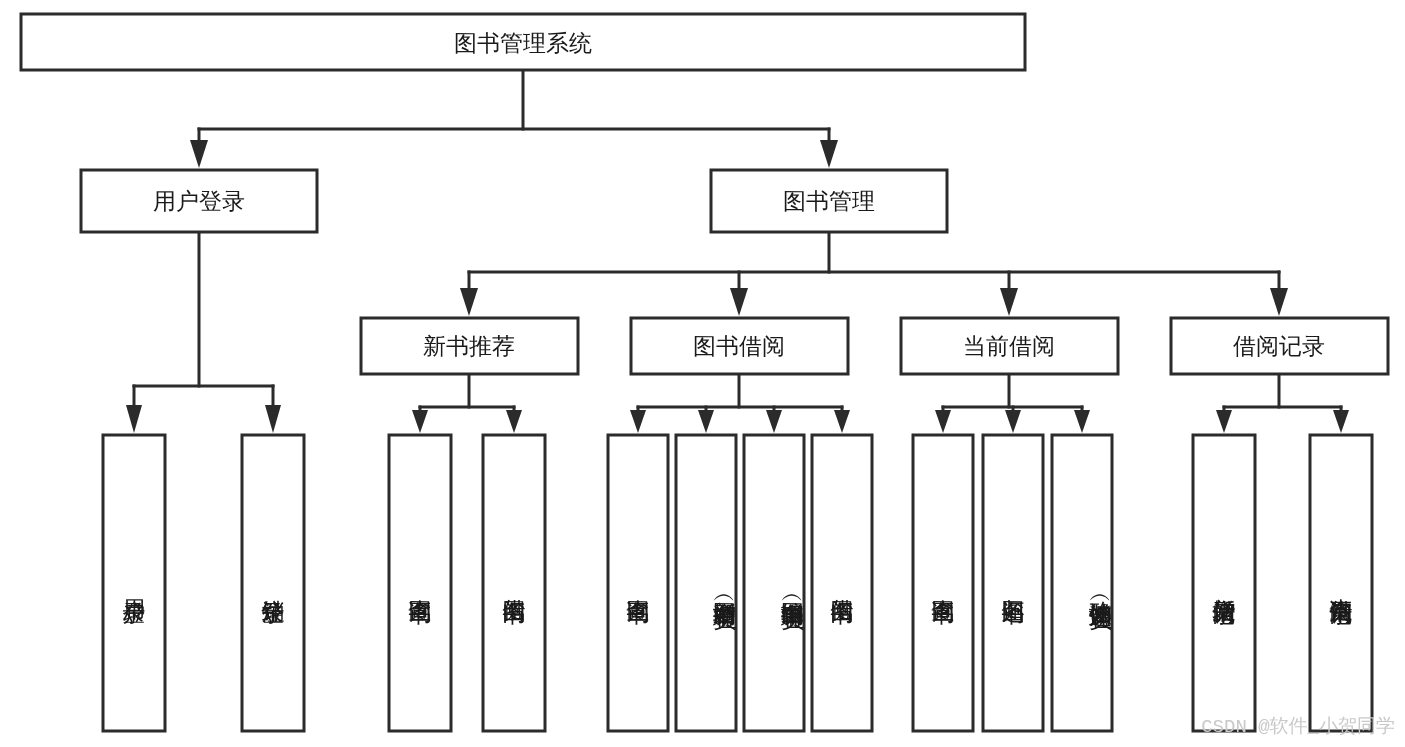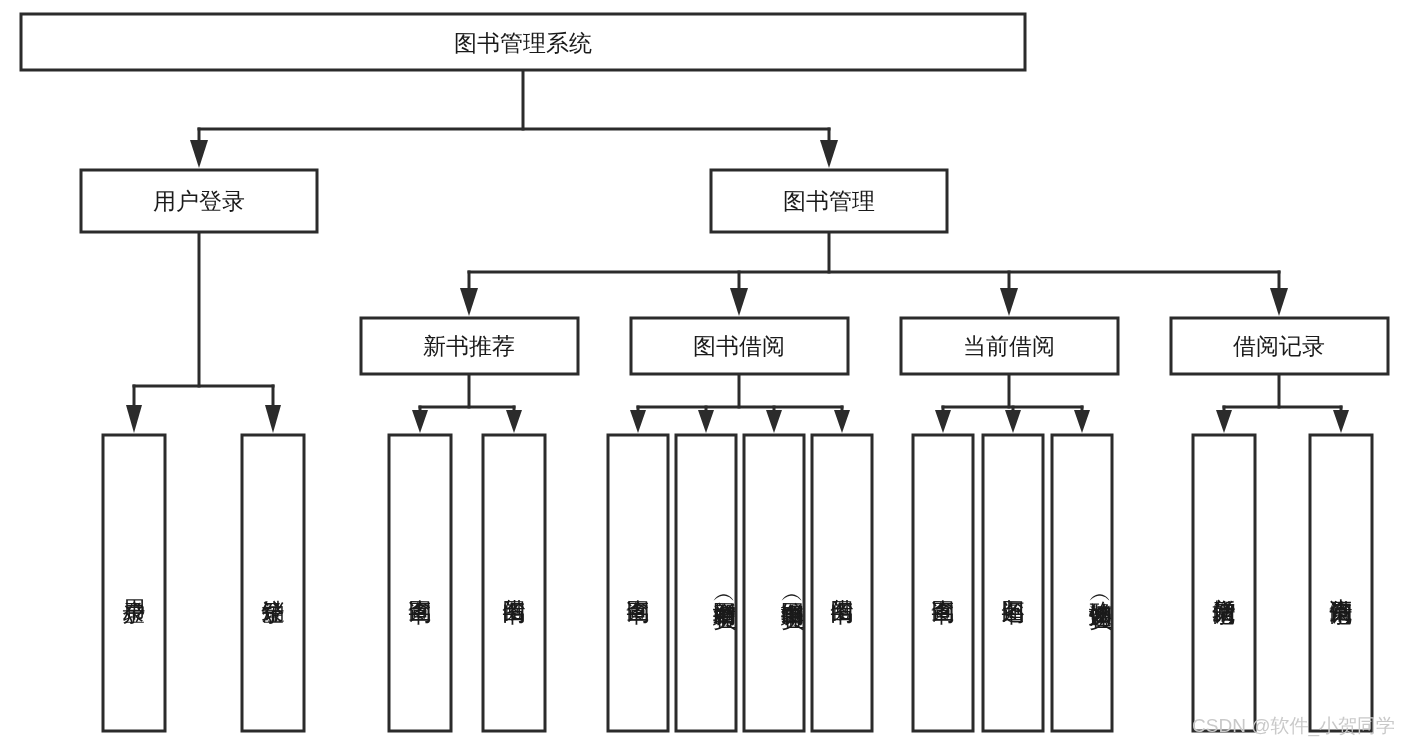--- a/index.html
+++ b/index.html
@@ -60,21 +60,21 @@
     display: flex;
     align-items: center;
     justify-content: center;
     white-space: nowrap;
     pointer-events: none;
   }
   .watermark {
     position: absolute;
     right: 10px;
     bottom: 8px;
-    font-family: Liberation Sans, sans-serif;
+    font-family: Liberation Mono, monospace;
     font-size: 19px;
     color: #c9c9c9;
     white-space: nowrap;
   }
 </style>
 </head>
 <body>
 
 <div id="diagram-root">
 

